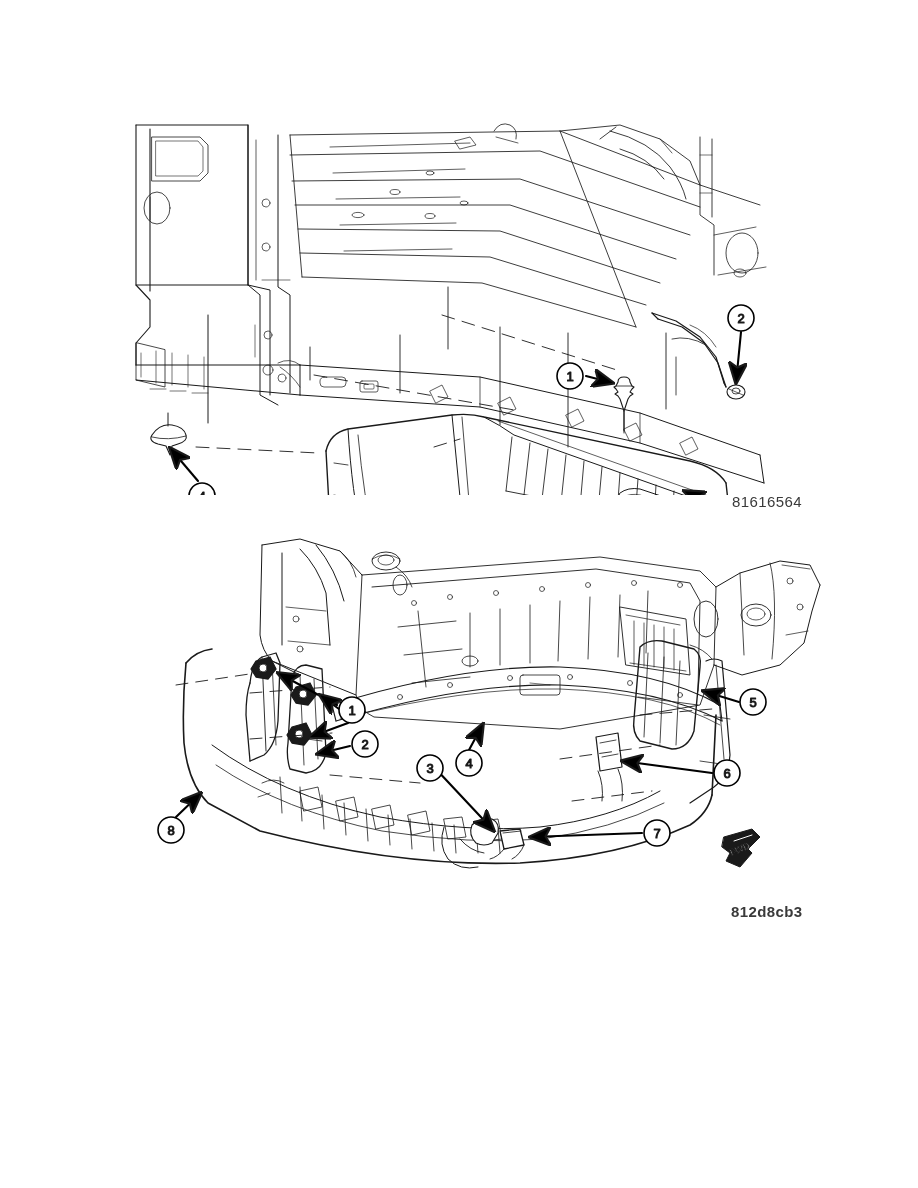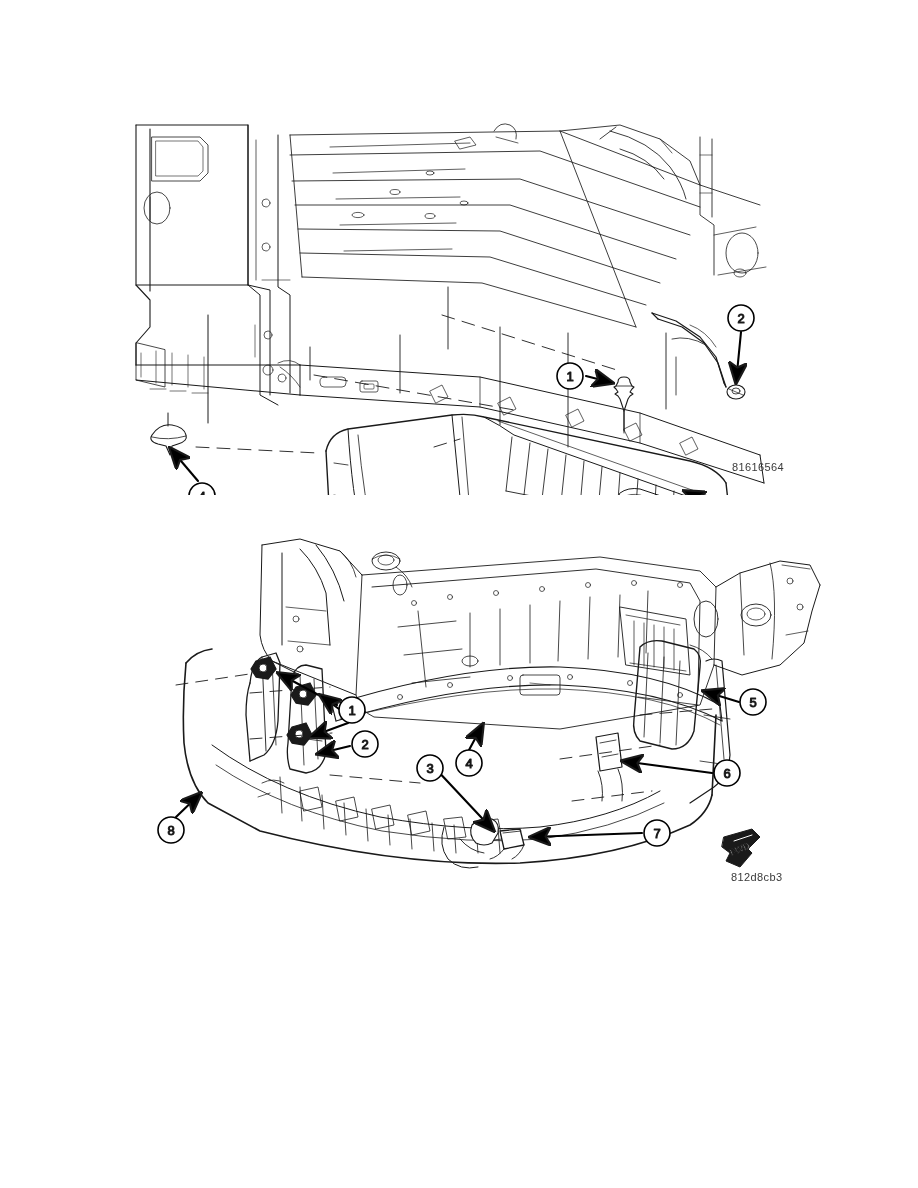--- a/index.html
+++ b/index.html
@@ -36,27 +36,28 @@
     height: 400px;
   }
   .figure svg {
     display: block;
     width: 100%;
     height: 100%;
   }
   .fig-id {
     position: absolute;
     font-family: "Liberation Sans", sans-serif;
-    font-size: 11px;
+    font-size: 15px;
     letter-spacing: 0.4px;
     color: #3a3a3a;
     white-space: nowrap;
+    margin-top: 32px;
   }
   #fig-id-top { left: 732px; top: 461px; }
-  #fig-id-bottom { left: 731px; top: 871px; }
+  #fig-id-bottom { left: 731px; top: 871px; font-weight: bold; }
   .callout-text {
     font-family: "Liberation Sans", sans-serif;
     font-size: 13px;
     font-weight: normal;
     fill: #000000;
   }
   .fwd-text {
     font-family: "Liberation Sans", sans-serif;
     font-size: 9px;
     font-weight: bold;

